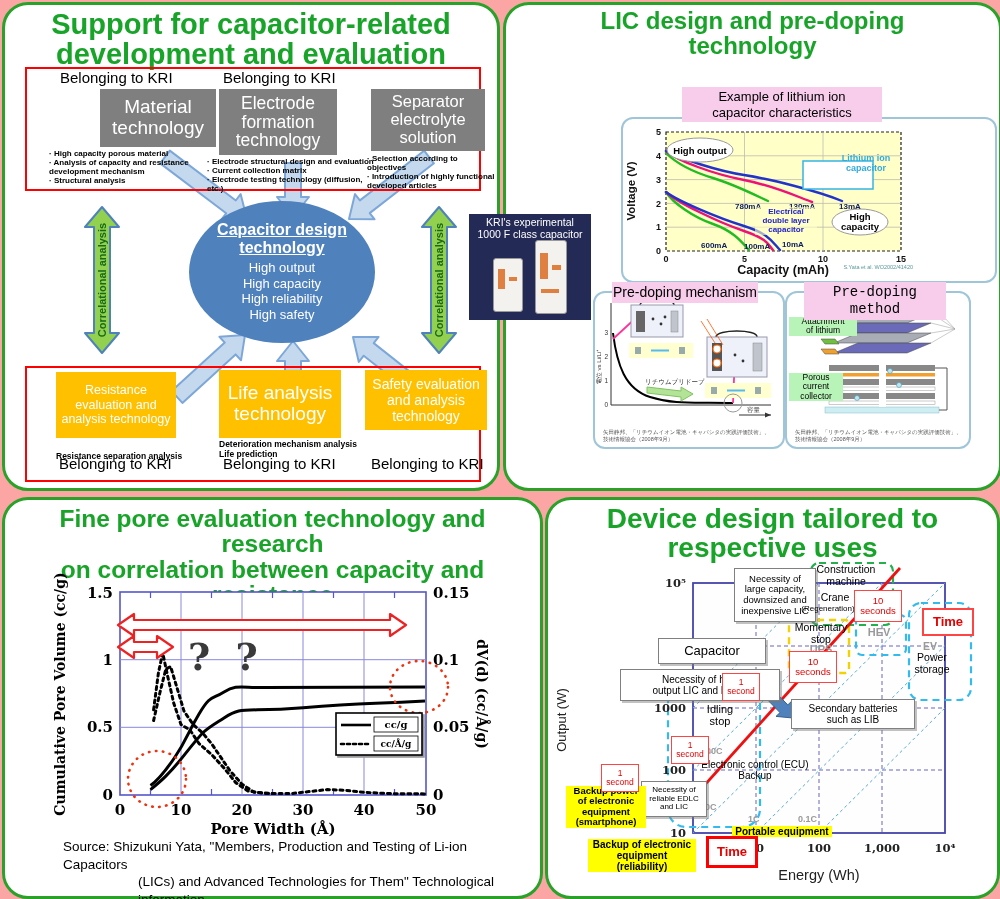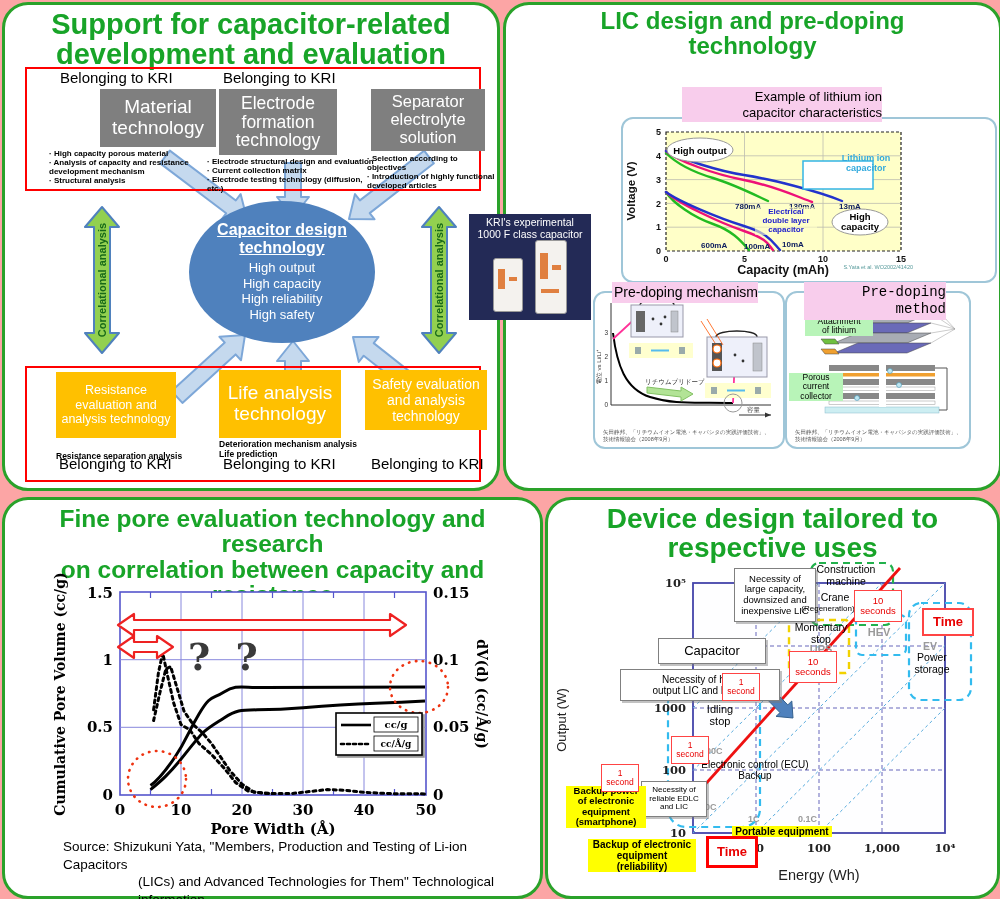--- a/index.html
+++ b/index.html
@@ -9,21 +9,21 @@
   .gtitle{position:absolute;left:0;right:0;text-align:center;color:#18a428;font-weight:bold;line-height:1.04;}
   .pre{white-space:pre-line;}
   .abs{position:absolute;}
   .ctr{text-align:center;}
   .graybox{position:absolute;background:#7f7f7f;color:#fff;display:flex;align-items:center;justify-content:center;text-align:center;line-height:1.08;}
   .orangebox{position:absolute;background:#ffc000;color:#fff;display:flex;align-items:center;justify-content:center;text-align:center;line-height:1.15;}
   .bullets{position:absolute;font-size:8px;font-weight:bold;color:#000;line-height:1.12;}
   .belong{position:absolute;font-size:15px;color:#000;}
   .redframe{position:absolute;border:2.5px solid #ff0000;pointer-events:none;}
   .ellipse{position:absolute;background:#4f81bd;border-radius:50%;color:#fff;display:flex;flex-direction:column;align-items:center;justify-content:center;text-align:center;}
-  .pinklbl{position:absolute;background:#f8cdec;color:#000;text-align:right;line-height:1.2;z-index:5;}
+  .pinklbl{position:absolute;background:#f8cdec;color:#000;text-align:center;line-height:1.2;z-index:5;}
   .bluebox{position:absolute;background:#fff;border:2px solid #9fc6d8;border-radius:12px;}
   .greenlbl{position:absolute;background:#b8f4b8;color:#000;text-align:center;line-height:1.1;z-index:4;}
   .cite{position:absolute;font-size:5.5px;color:#555;line-height:1.3;}
   .wbox{position:absolute;background:#fff;border:1.5px solid #808080;box-shadow:2px 2px 0 rgba(120,120,120,.45);
         color:#000;text-align:center;display:flex;align-items:center;justify-content:center;line-height:1.12;z-index:6;}
   .rbox{position:absolute;background:#fff;border:1.5px solid #ff4444;color:#e80000;text-align:center;
         display:flex;align-items:center;justify-content:center;line-height:1.05;z-index:7;}
   .ylw{position:absolute;background:#ffff00;color:#000;font-weight:bold;text-align:center;line-height:1.1;z-index:6;}
   .txt{position:absolute;color:#000;text-align:center;line-height:1.1;z-index:6;}
   .gray{color:#9a9a9a;font-weight:bold;}
@@ -283,21 +283,21 @@
           <rect x="42" y="96" width="106" height="6" fill="#888"></rect>
           <rect x="42" y="104" width="106" height="3.5" fill="#fff" stroke="#999" stroke-width="0.5"></rect>
           <rect x="38" y="110" width="114" height="6" fill="#cdeef2" stroke="#88bbcc" stroke-width="0.5"></rect>
           <rect x="92" y="66" width="7" height="44" fill="#fff"></rect>
           <path d="M148,71 L160,71 L160,113 L152,113" fill="none" stroke="#555" stroke-width="1"></path>
           <circle cx="103" cy="74" r="2.5" fill="#bfe6f0" stroke="#4499bb" stroke-width="0.6"></circle>
           <circle cx="112" cy="88" r="2.5" fill="#bfe6f0" stroke="#4499bb" stroke-width="0.6"></circle>
           <circle cx="70" cy="101" r="2.5" fill="#bfe6f0" stroke="#4499bb" stroke-width="0.6"></circle>
         </g>
       </svg>
-      <div class="greenlbl pre" style="left:2px;top:24px;width:68px;font-size:8.5px;margin-left:16px;">Attachment
+      <div class="greenlbl pre" style="left:2px;top:24px;width:68px;font-size:8.5px;">Attachment
 of lithium</div>
       <div class="greenlbl pre" style="left:2px;top:80px;width:54px;font-size:8.5px;">Porous
 current
 collector</div>
       <div class="cite pre" style="left:8px;bottom:4px;right:4px;">矢田静邦、「リチウムイオン電池・キャパシタの実践評価技術」、
 技術情報協会（2008年9月）</div>
     </div>
   </div>
 
   <div class="panel" style="left:2px;top:497px;width:535px;height:396px;">
@@ -457,20 +457,22 @@
     <div class="rbox" style="left:374px;top:108px;width:48px;height:24px;font-size:13px;font-weight:bold;border-width:2px;">Time</div>
     <div class="txt gray" style="left:370px;top:141px;width:24px;font-size:10.5px;">EV</div>
     <div class="txt pre" style="left:352px;top:152px;width:64px;font-size:10.5px;">Power
 storage</div>
     <div class="wbox pre" style="left:72px;top:169px;width:158px;height:30px;font-size:10px;">Necessity of high
 output LIC and EDLC</div>
     <div class="rbox pre" style="left:174px;top:173px;width:36px;height:26px;font-size:8.5px;">1
 second</div>
     <div class="txt pre" style="left:148px;top:203px;width:48px;font-size:11px;">Idling
 stop</div>
+    <div class="wbox pre" style="left:243px;top:199px;width:122px;height:28px;font-size:10px;">Secondary batteries
+such as LIB</div>
     <div class="rbox pre" style="left:123px;top:236px;width:36px;height:26px;font-size:8.5px;">1
 second</div>
     <div class="txt pre" style="left:148px;top:259px;width:118px;font-size:10px;">Electronic control (ECU)
 Backup</div>
     <div class="wbox pre" style="left:93px;top:281px;width:64px;height:34px;font-size:8px;">Necessity of
 reliable EDLC
 and LIC</div>
     <div class="rbox pre" style="left:53px;top:264px;width:36px;height:26px;font-size:8.5px;">1
 second</div>
     <div class="ylw pre" style="left:18px;top:286px;width:80px;font-size:9.5px;">Backup power

